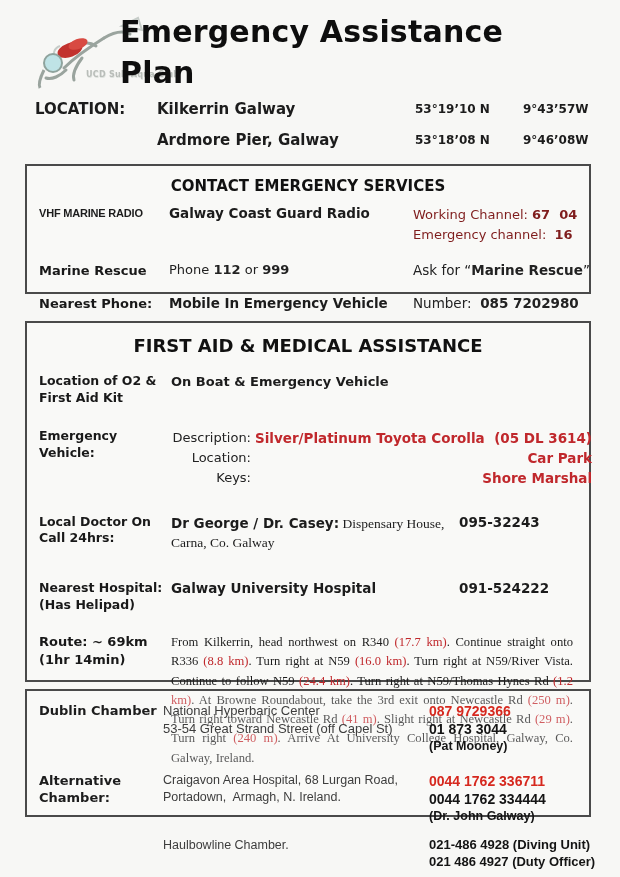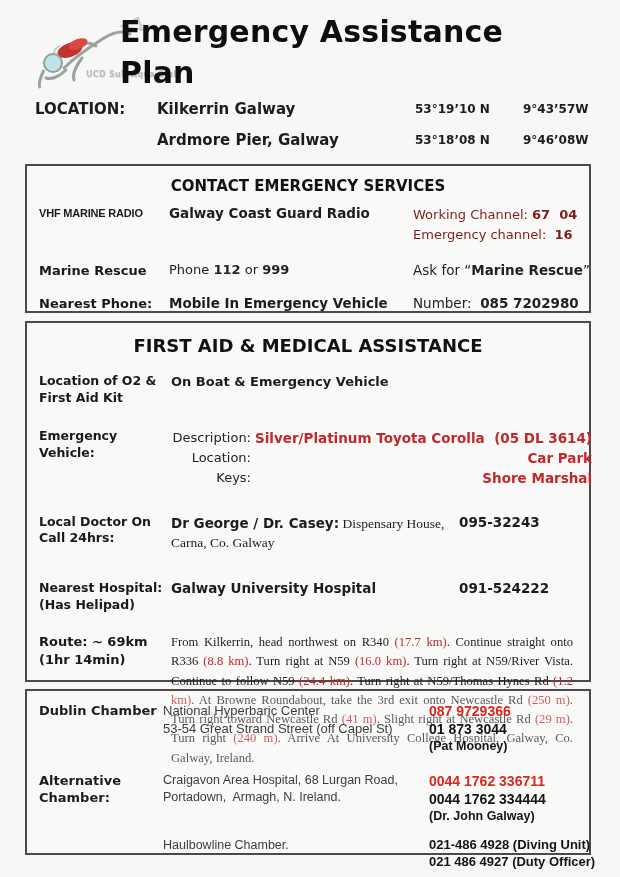--- a/index.html
+++ b/index.html
@@ -27,23 +27,23 @@
 
   
   .location{position:absolute;left:35px;top:100px;width:566px;}
   .loc-row{display:grid;grid-template-columns:122px 258px 108px auto;align-items:start;margin-bottom:13px;}
   .loc-label{font-weight:bold;font-size:15px;}
   .loc-place{font-weight:bold;font-size:15px;}
   .loc-coord{font-weight:bold;font-size:12px;white-space:nowrap;padding-top:2px;}
 
   
   .box{position:absolute;left:25px;width:566px;border:2px solid #4a4a4a;background:rgba(255,255,255,0.25);box-sizing:border-box;}
-  .box1{top:164px;height:149px;}
+  .box1{top:164px;height:130px;}
   .box2{top:321px;height:361px;}
-  .box3{top:689px;height:166px;}
+  .box3{top:689px;height:128px;}
   .box-title{text-align:center;font-weight:bold;color:#111;}
   .box1 .box-title{font-size:15px;margin-top:11px;}
   .box2 .box-title{font-size:18px;margin-top:12px;}
 
   .rows{padding:0 14px 0 12px;}
   .grid3{display:grid;align-items:start;}
   .box1 .grid3{grid-template-columns:130px 244px auto;}
   .box2 .grid3{grid-template-columns:132px 288px auto;}
   .box3 .grid3{grid-template-columns:124px 266px auto;}
 

